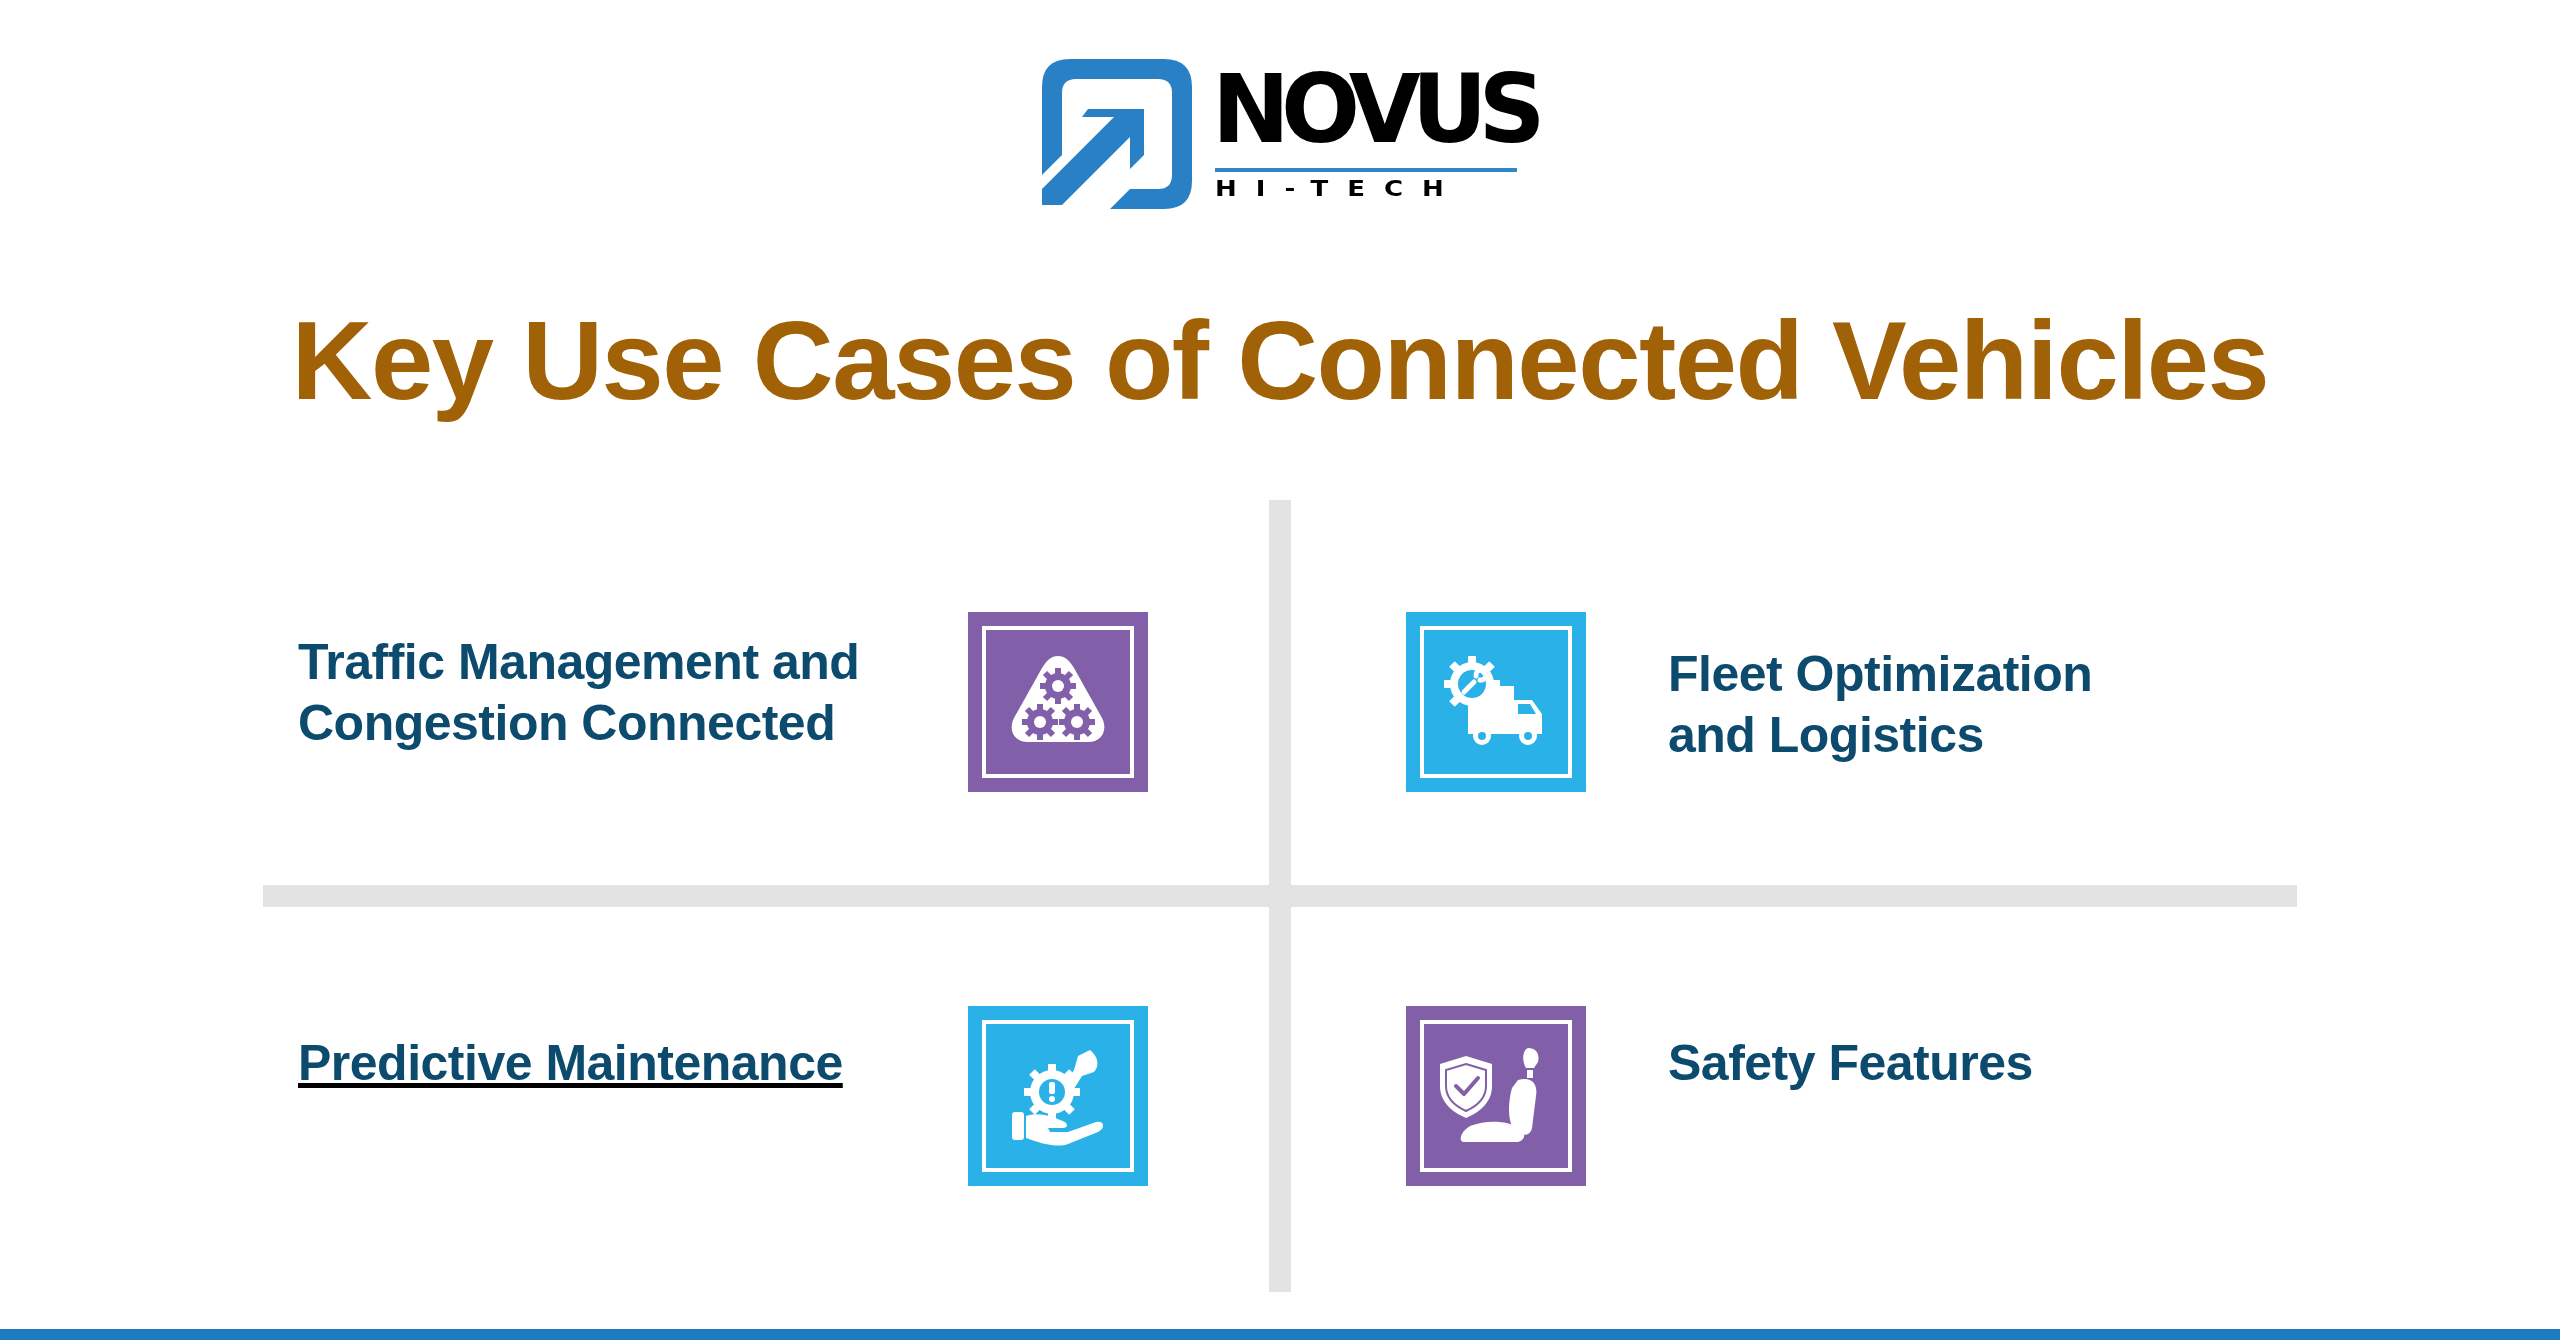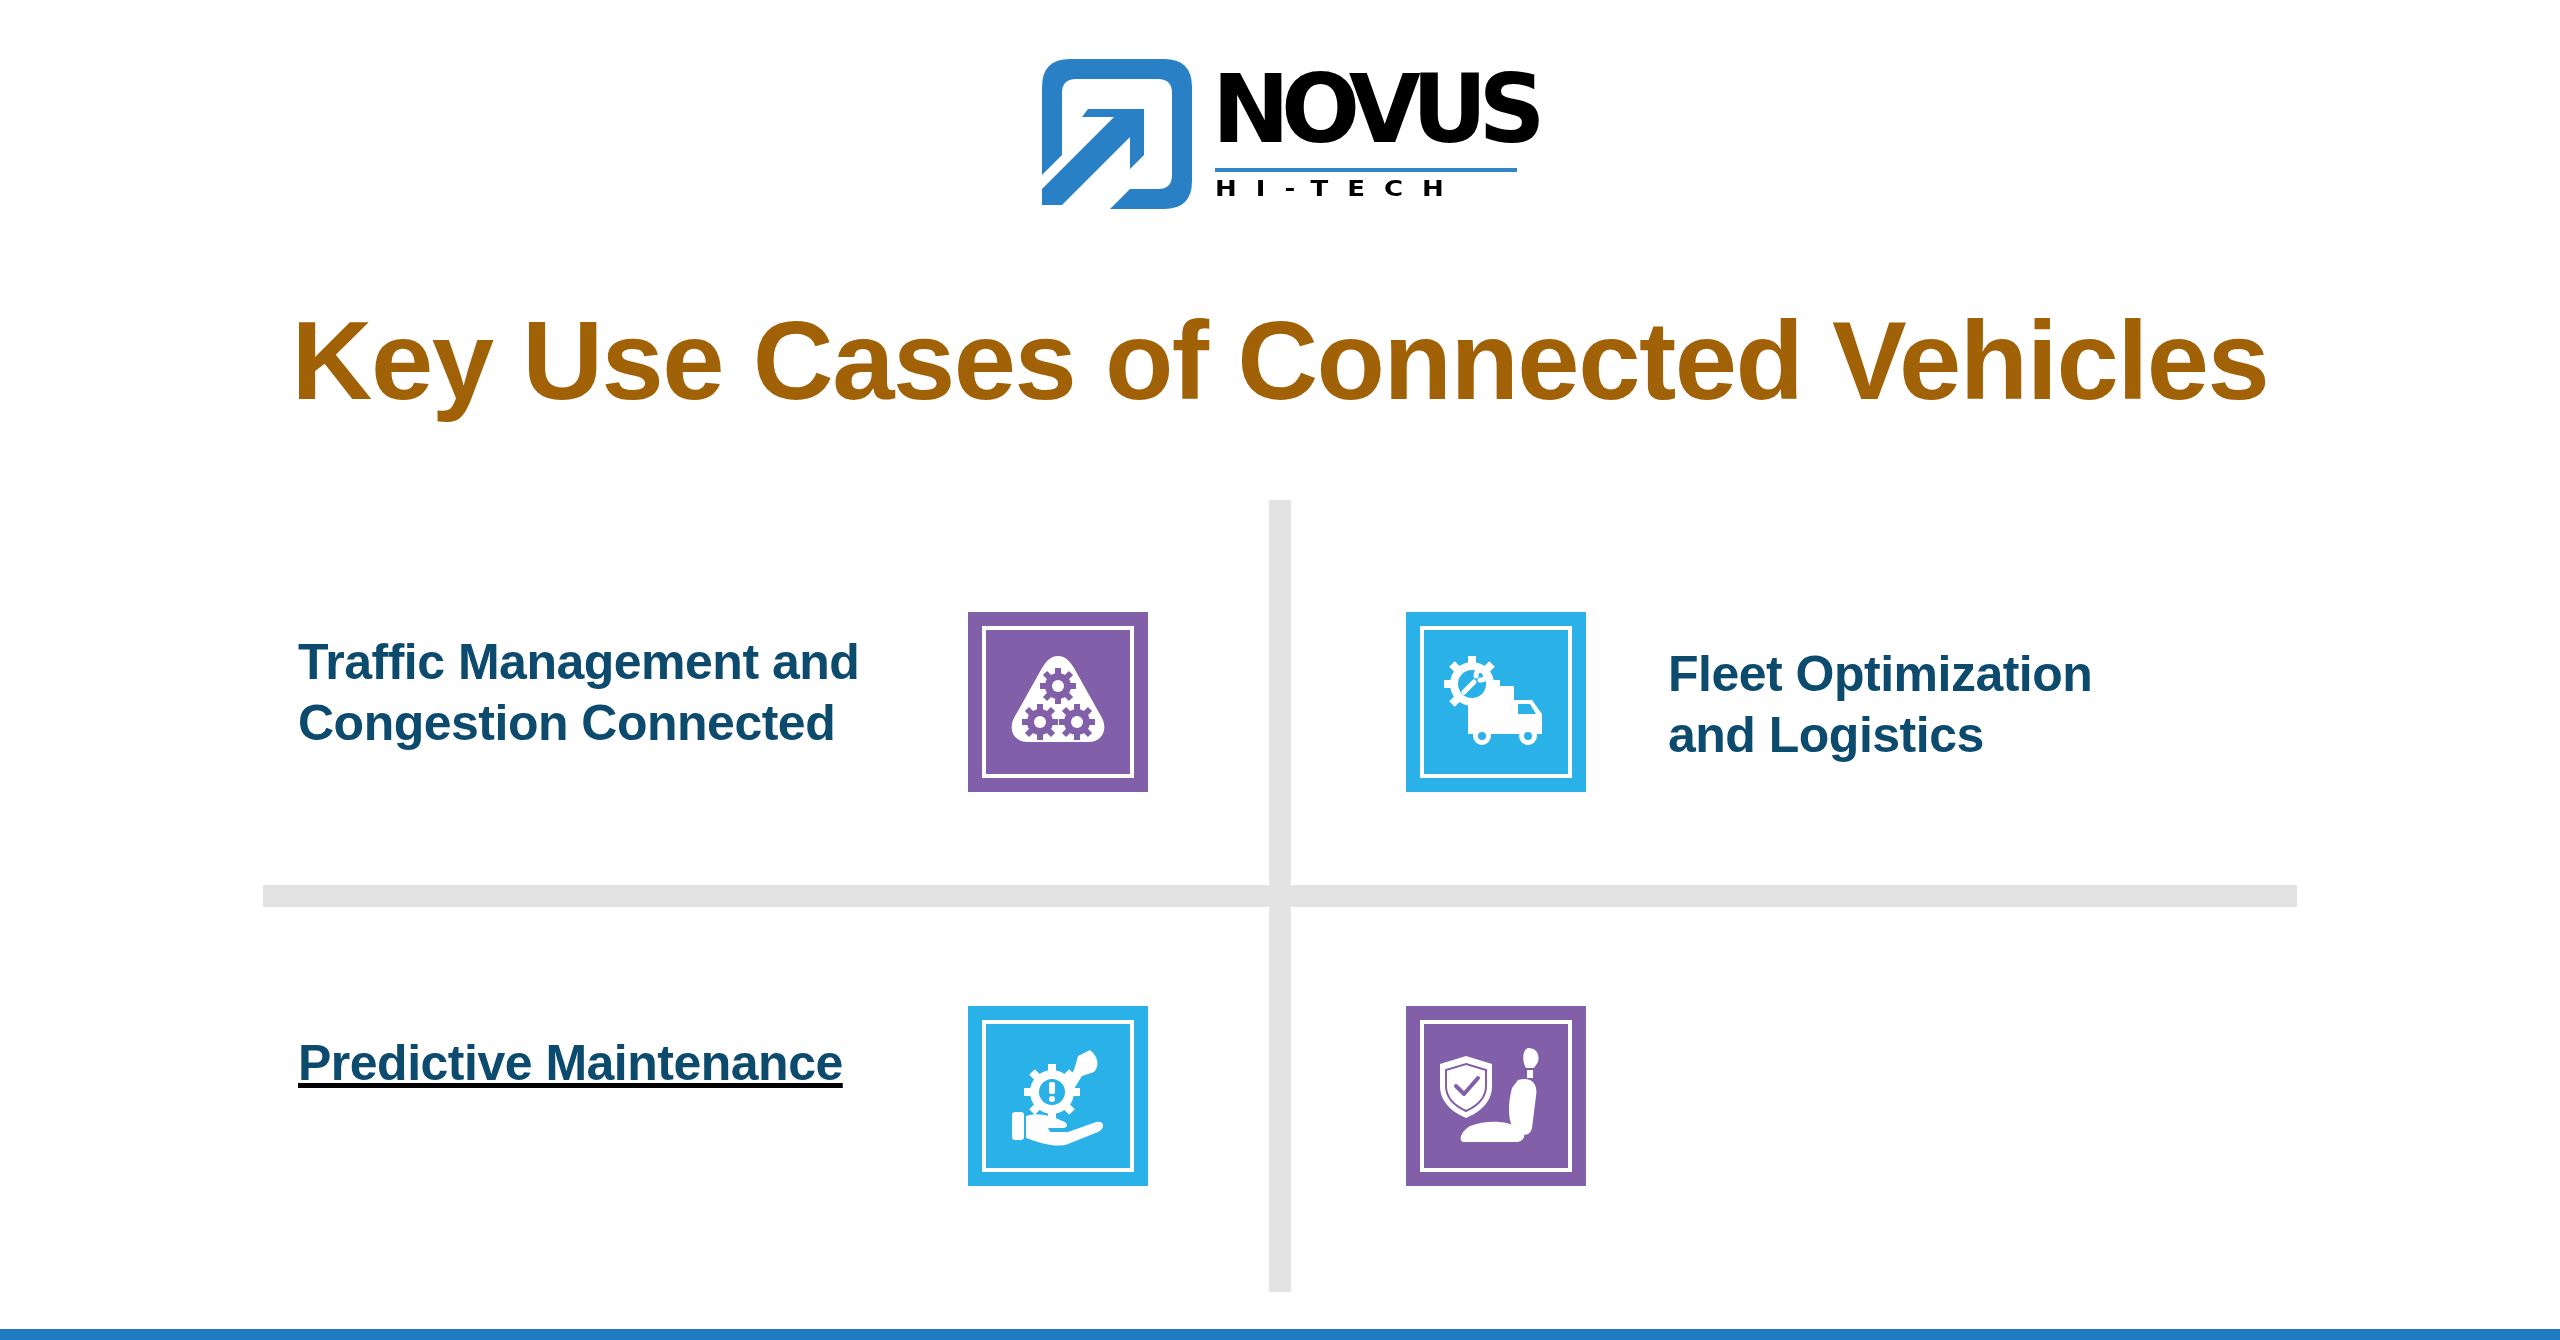--- a/index.html
+++ b/index.html
@@ -163,16 +163,17 @@
     <path d="M20 50 L28 58 L42 42" fill="none" stroke="#8160a9" stroke-width="4" stroke-linecap="round" stroke-linejoin="round"></path>
 
     <path d="M92 12 C100 12 104 18 102 26 L98 32 H90 C86 26 86 14 92 12 Z" fill="#fff"></path>
     <rect x="91" y="34" width="6" height="8" fill="#fff"></rect>
     <path d="M82 44 C96 40 102 48 100 60 L96 92 C94 100 88 100 84 96 L76 90 C72 82 72 66 76 52 Z" fill="#fff"></path>
     <path d="M34 90 C50 84 70 84 84 92 C90 96 90 104 82 106 L28 106 C22 106 24 96 34 90 Z" fill="#fff"></path>
   </svg>
 </div>
 <div class="abs" style="left:1668px; top:1033px;">
   <div class="card-label">
+    <div>Safety Features</div>
   </div>
 </div>
 
 <div id="bottom-bar" class="abs"></div>
 
 </body></html>

